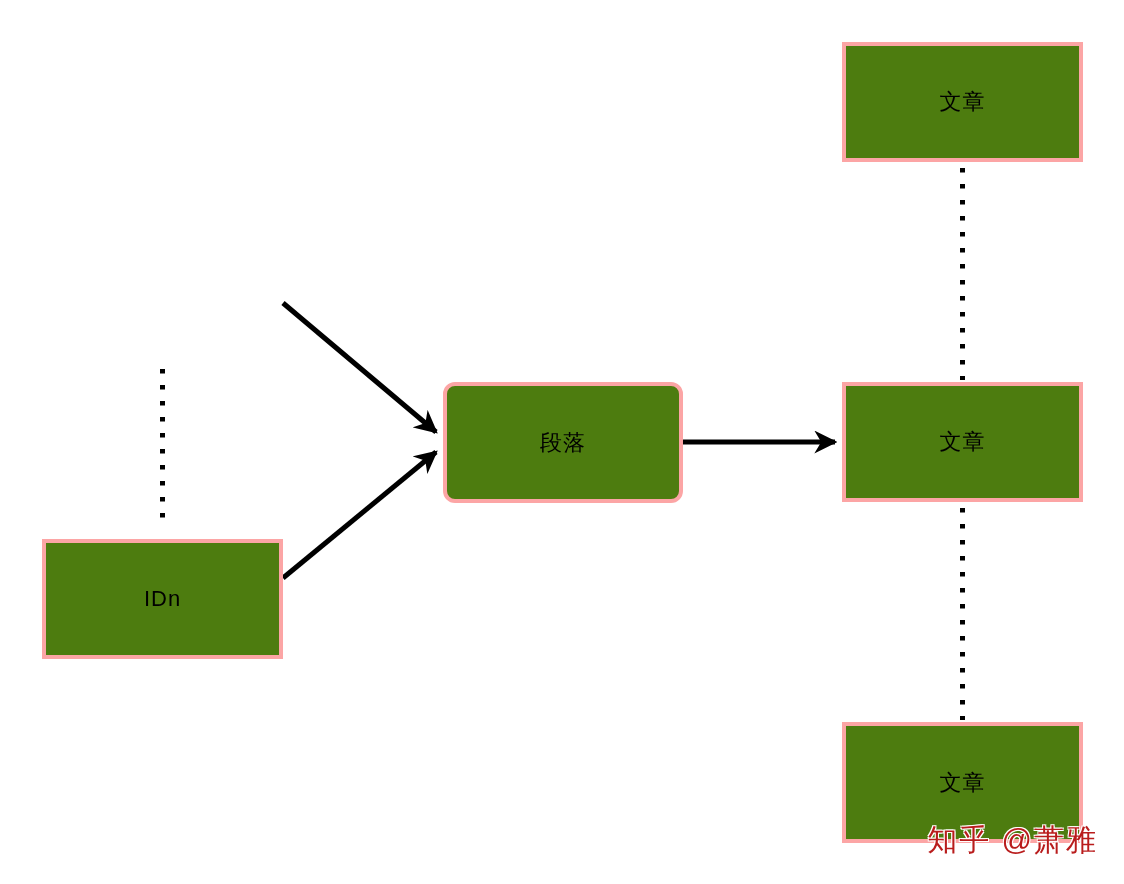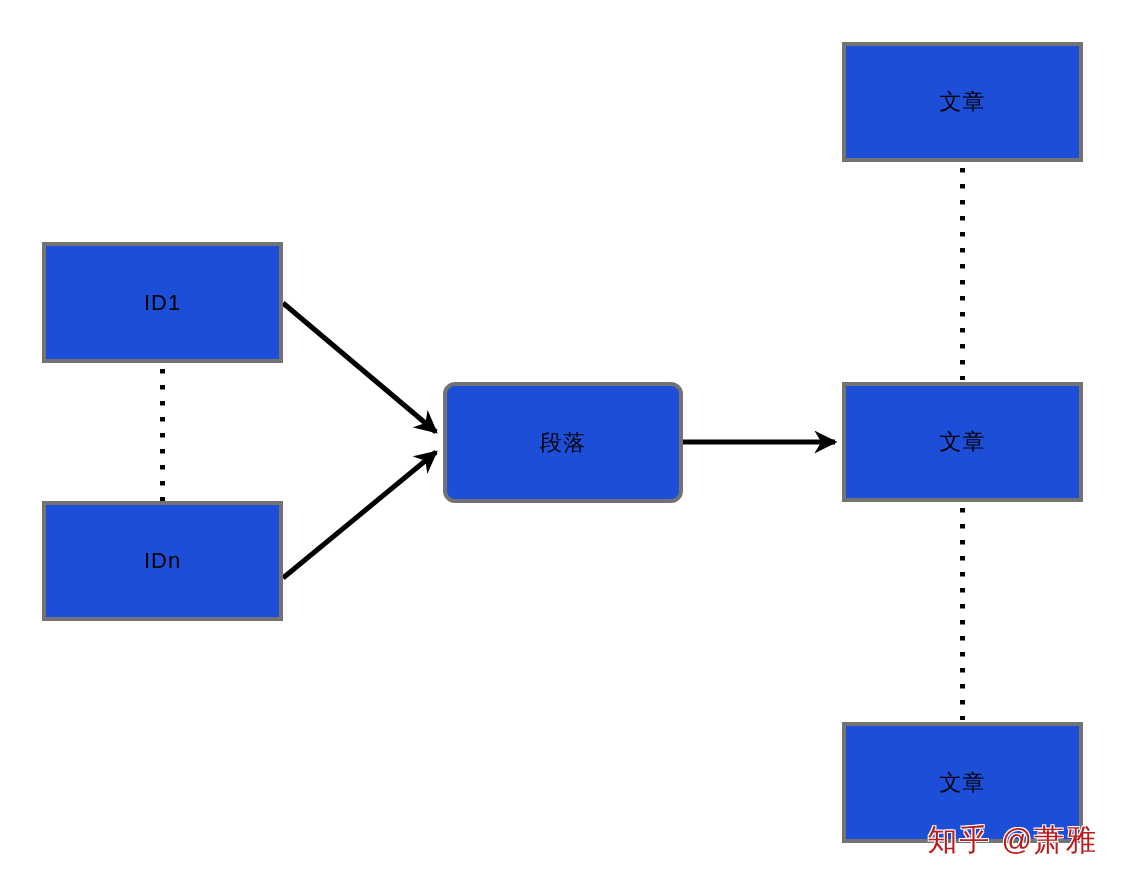--- a/index.html
+++ b/index.html
@@ -20,36 +20,36 @@
     left: 0;
     top: 0;
     width: 1124px;
     height: 884px;
     z-index: 1;
     pointer-events: none;
   }
   .node {
     position: absolute;
     box-sizing: border-box;
-    border: 4px solid #737373;
-    background: #1d4ed8;
+    border: 4px solid #fca5a5;
+    background: #4d7c0f;
     display: flex;
     align-items: center;
     justify-content: center;
     z-index: 2;
   }
   .node .label {
     font-size: 22px;
     color: #000000;
     letter-spacing: 1px;
     white-space: nowrap;
   }
   
   .node-id1        { left: 42px;  top: 242px; width: 241px; height: 121px; }
-  .node-idn        { left: 42px;  top: 501px; width: 241px; height: 120px; }
+  .node-idn        { left: 42px;  top: 539px; width: 241px; height: 120px; }
   .node-paragraph  { left: 443px; top: 382px; width: 240px; height: 121px; border-radius: 12px; }
   .node-article-top    { left: 842px; top: 42px;  width: 241px; height: 120px; }
   .node-article-mid    { left: 842px; top: 382px; width: 241px; height: 120px; }
   .node-article-bottom { left: 842px; top: 722px; width: 241px; height: 121px; }
   .watermark {
     position: absolute;
     right: 26px;
     top: 820px;
     z-index: 3;
     font-size: 30px;
@@ -81,23 +81,20 @@
 
     <line x1="683" y1="442" x2="835" y2="442" stroke="#000000" stroke-width="5" marker-end="url(#arrowhead)"></line>
 
     <line x1="162.5" y1="369" x2="162.5" y2="521" stroke="#000000" stroke-width="5" stroke-dasharray="4.5 11.5"></line>
 
     <line x1="962.5" y1="168" x2="962.5" y2="380" stroke="#000000" stroke-width="5" stroke-dasharray="4.5 11.5"></line>
 
     <line x1="962.5" y1="508" x2="962.5" y2="720" stroke="#000000" stroke-width="5" stroke-dasharray="4.5 11.5"></line>
   </svg>
 
-  <div class="node node-id1">
-    <span class="label">ID1</span>
-  </div>
 
   <div class="node node-idn">
     <span class="label">IDn</span>
   </div>
 
   <div class="node node-paragraph">
     <span class="label">段落</span>
   </div>
 
   <div class="node node-article-top">

